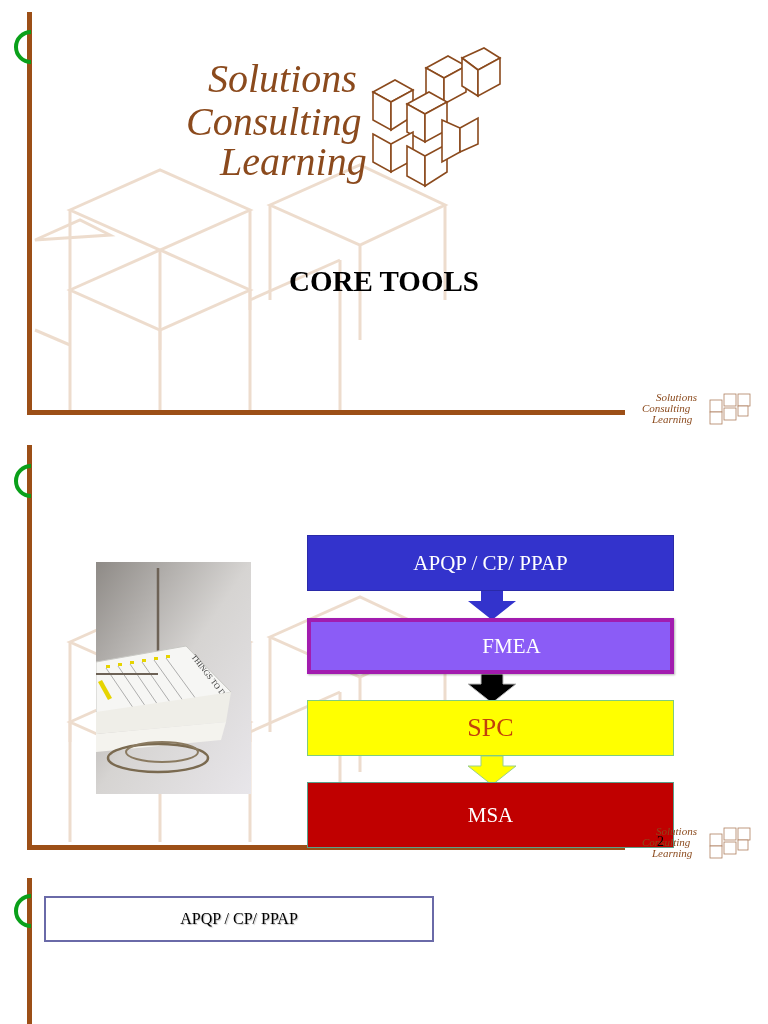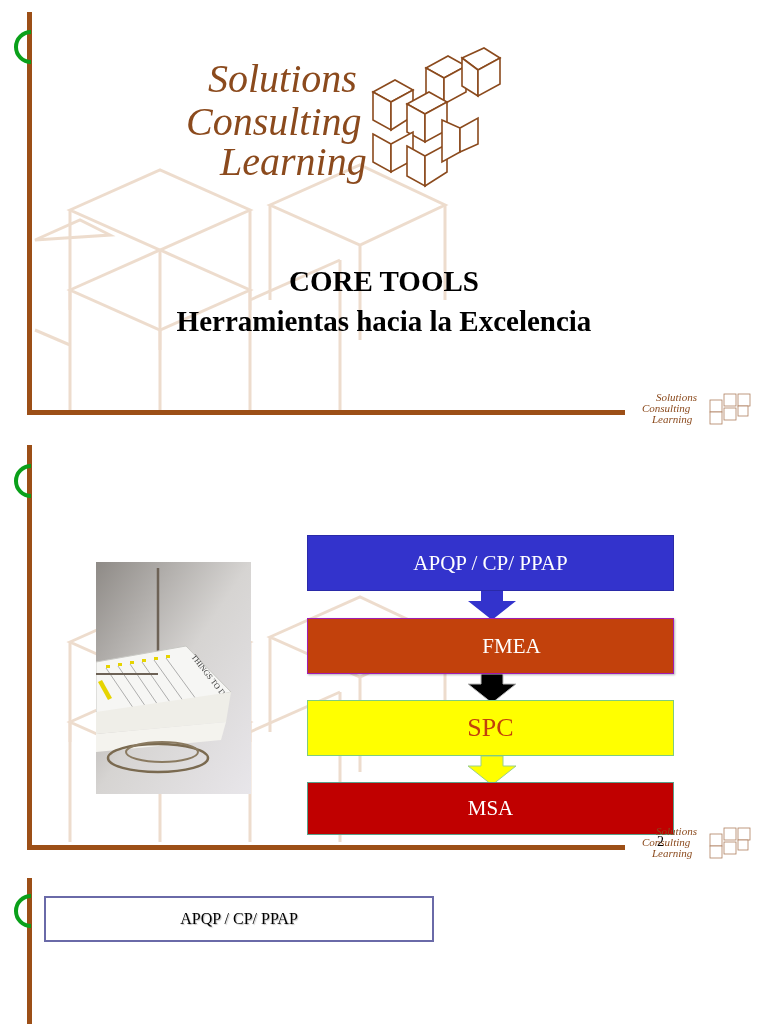--- a/index.html
+++ b/index.html
@@ -12,21 +12,21 @@
   .arc { position:absolute; left:12px; width:34px; height:34px; }
   .logo-big { position:absolute; left:180px; top:40px; width:345px; height:150px; }
   .logo-small { position:absolute; width:118px; height:36px; }
   .title { position:absolute; left:0; width:768px; text-align:center; color:#000;
            font-weight:bold; }
   .photo { position:absolute; left:96px; top:562px; width:155px; height:232px; overflow:hidden; }
   .flow-box { position:absolute; left:307px; width:367px; height:56px;
               display:flex; align-items:center; justify-content:center;
               font-size:21px; box-sizing:border-box; }
   .box-blue { background:#3333cc; color:#ffffff; border:1px solid #2a2aa8; }
-  .box-black { background:#c2410c; color:#ffffff; border:1px solid #a21caf; box-shadow:1px 1px 2px rgba(0,0,0,.3);padding-left:42px; }
+  .box-black { background:#8b5cf6; color:#ffffff; border:4px solid #a21caf; box-shadow:1px 1px 2px rgba(0,0,0,.3);padding-left:42px; }
   .box-yellow { background:#ffff00; color:#c2410c; border:1px solid #7fcc7f; font-size:26px; }
   .box-red { background:#c00000; color:#ffffff; border:1px solid #5aa08a; }
   .arrow { position:absolute; left:467px; width:50px; height:30px; }
   .page-num { position:absolute; left:657px; top:834px; font-size:14px; color:#000; }
   .s3-box { position:absolute; left:44px; top:896px; width:390px; height:46px;
             border:2px solid #6a6aa8; box-sizing:border-box; background:#fff;
             display:flex; align-items:center; justify-content:center;
             font-size:16px; color:#000; text-shadow:1px 1px 1px rgba(0,0,0,.25); }
   .script { font-family:"Liberation Serif", serif; font-style:italic; fill:#8b4a1d; }
 </style>
@@ -83,21 +83,20 @@
           <polygon points="211,104 233,92 233,120 211,132"></polygon>
         <polygon points="227,106 245,116 245,146 227,136"></polygon>
           <polygon points="245,116 267,104 267,132 245,146"></polygon>
         <polygon points="262,80 280,88 280,112 262,122"></polygon>
           <polygon points="280,88 298,78 298,104 280,112"></polygon>
       </g>
     </svg>
   </div>
 
   <div class="title" style="top:265px;font-size:29px;">CORE TOOLS</div>
-  <div class="title" style="top:305px;font-size:29px;">Herramientas hacia la Excelencia</div>
 
   <div class="logo-small" style="left:640px;top:390px;">
     <svg width="118" height="36" viewBox="0 0 118 36">
       <text class="script" x="16" y="11" font-size="11">Solutions</text>
       <text class="script" x="2" y="22" font-size="11">Consulting</text>
       <text class="script" x="12" y="33" font-size="11">Learning</text>
       <g fill="#fff" stroke="#b08060" stroke-width="0.8">
         <rect x="70" y="10" width="12" height="12"></rect>
           <rect x="84" y="4" width="12" height="12"></rect>
           <rect x="98" y="4" width="12" height="12"></rect>
@@ -188,21 +187,21 @@
   <polygon points="14,0 36,0 36,10 49,10 25,29 1,10 14,10" fill="#000" stroke="#bbb" stroke-width="1"></polygon>
 </svg>
 
 <div class="flow-box box-yellow" style="top:700px;">
   <span>SPC</span>
 </div>
 <svg class="arrow" style="top:756px;" viewBox="0 0 50 30">
   <polygon points="14,0 36,0 36,10 49,10 25,29 1,10 14,10" fill="#ffff00" stroke="#9bcf8a" stroke-width="1"></polygon>
 </svg>
 
-<div class="flow-box box-red" style="top:782px;height:53px;">
+<div class="flow-box box-red" style="top:782px;height:66px;">
   <span>MSA</span>
 </div>
 
 <div class="logo-small" style="left:640px;top:824px;">
   <svg width="118" height="36" viewBox="0 0 118 36">
     <text class="script" x="16" y="11" font-size="11">Solutions</text>
     <text class="script" x="2" y="22" font-size="11">Consulting</text>
     <text class="script" x="12" y="33" font-size="11">Learning</text>
     <g fill="#fff" stroke="#b08060" stroke-width="0.8">
       <rect x="70" y="10" width="12" height="12"></rect>

